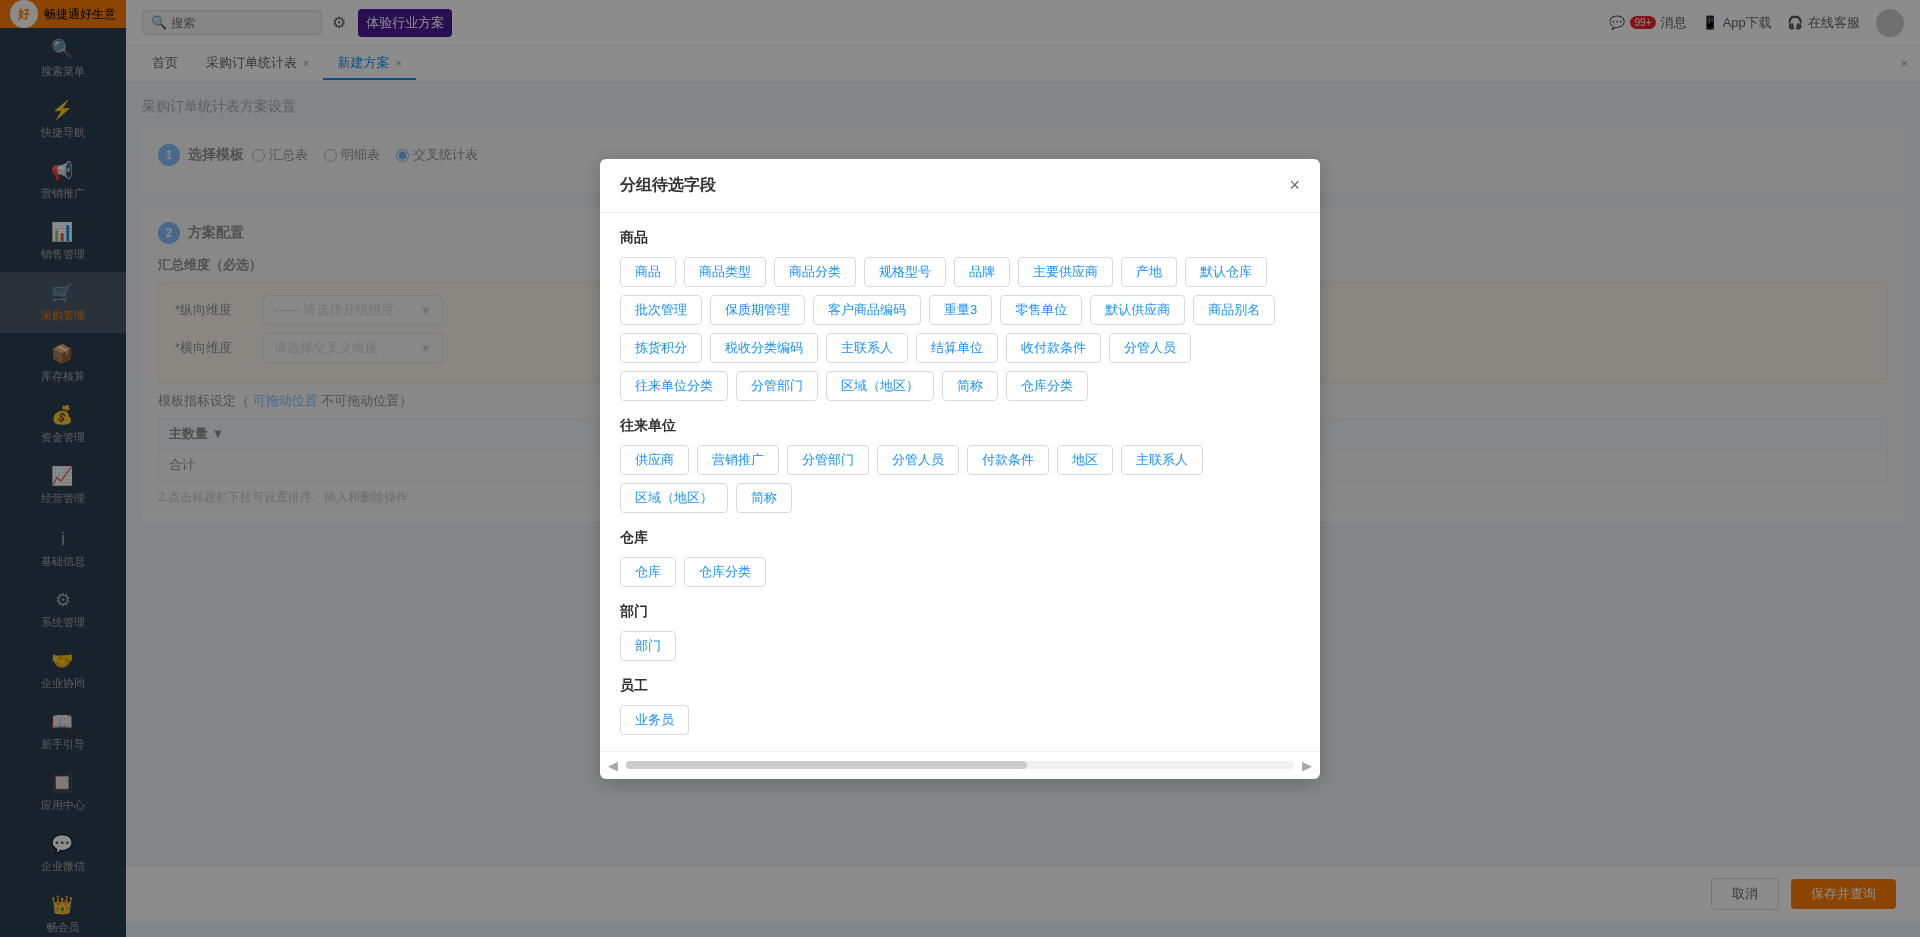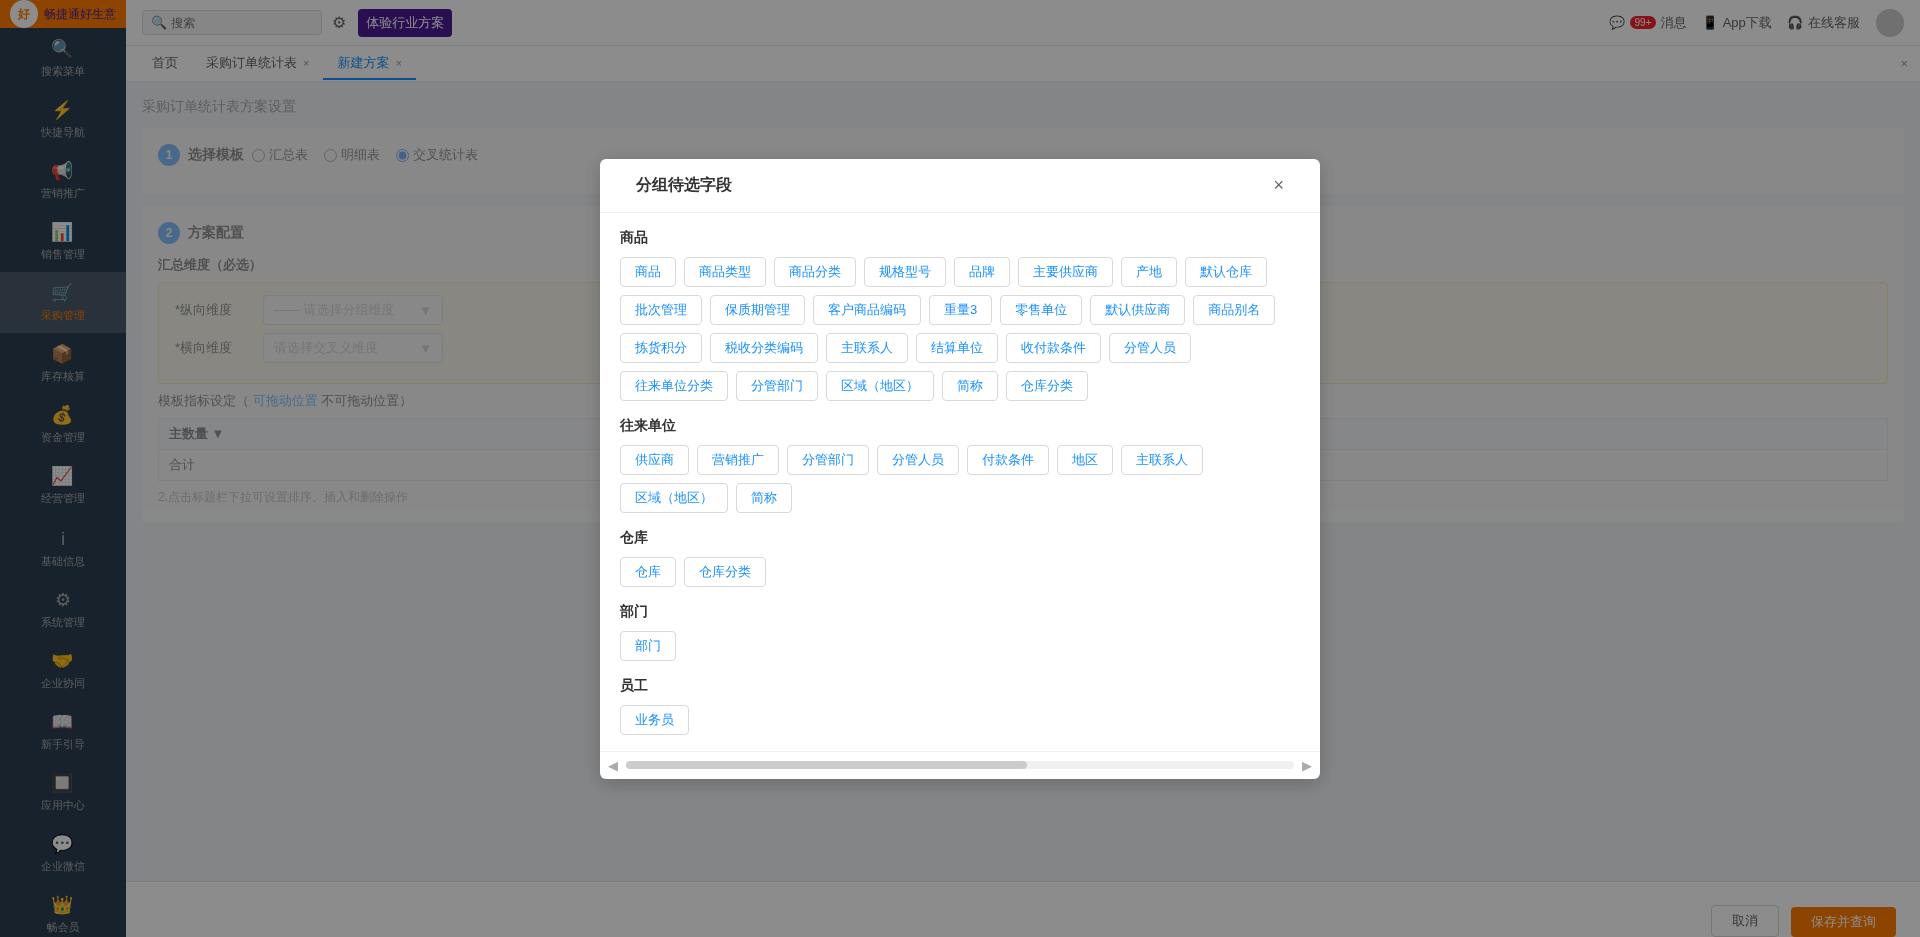--- a/index.html
+++ b/index.html
@@ -19,21 +19,21 @@
     .tabs-bar { height: 36px; background: #fff; display: flex; align-items: center; padding: 0 12px; border-bottom: 1px solid #e8e8e8; position: fixed; top: 46px; left: 126px; right: 0; z-index: 99; }
     .tab-item { display: flex; align-items: center; gap: 6px; padding: 6px 14px; font-size: 13px; cursor: pointer; border-bottom: 2px solid transparent; color: #666; }
     .tab-item.active { color: #1890ff; border-bottom: 2px solid #1890ff; }
     .tab-close { font-size: 11px; color: #999; cursor: pointer; }
 
     
     .sidebar { position: fixed; top: 0; left: 0; bottom: 0; width: 126px; background: #2c3e50; z-index: 101; display: flex; flex-direction: column; }
     .sidebar-logo { height: 46px; background: #ff7d00; display: flex; align-items: center; justify-content: center; }
     .sidebar-logo-inner { display: flex; align-items: center; gap: 6px; }
     .sidebar-logo-circle { width: 28px; height: 28px; background: white; border-radius: 50%; display: flex; align-items: center; justify-content: center; color: #ff7d00; font-weight: bold; font-size: 12px; }
-    .sidebar-logo-text { color: #4c1d95; font-size: 12px; }
+    .sidebar-logo-text { color: #000000; font-size: 12px; }
     .sidebar-item { display: flex; flex-direction: column; align-items: center; padding: 10px 0; cursor: pointer; color: #aaa; font-size: 12px; gap: 4px; transition: background 0.2s; }
     .sidebar-item.active { background: rgba(255,255,255,0.15); color: #ff7d00; }
     .sidebar-icon { font-size: 18px; }
 
     
     .main { margin-left: 126px; margin-top: 82px; padding: 16px; min-height: calc(100vh - 82px); }
     .page-title { font-size: 14px; color: #666; margin-bottom: 12px; }
     .section { background: white; border-radius: 4px; padding: 16px; margin-bottom: 12px; }
     .section-step { display: flex; align-items: center; gap: 8px; margin-bottom: 12px; }
     .step-num { width: 22px; height: 22px; background: #1890ff; color: white; border-radius: 50%; display: flex; align-items: center; justify-content: center; font-size: 12px; font-weight: bold; }
@@ -42,28 +42,28 @@
     .radio-item { display: flex; align-items: center; gap: 4px; font-size: 13px; cursor: pointer; }
     .form-row { display: flex; align-items: center; gap: 8px; margin-bottom: 8px; }
     .form-label { font-size: 13px; color: #333; min-width: 80px; }
     .select-placeholder { border: 1px solid #d9d9d9; border-radius: 4px; padding: 5px 10px; font-size: 13px; color: #bbb; min-width: 180px; display: flex; align-items: center; justify-content: space-between; cursor: pointer; background: white; }
     .indicator-table { width: 100%; border-collapse: collapse; margin-top: 8px; }
     .indicator-table th, .indicator-table td { border: 1px solid #e8e8e8; padding: 6px 10px; font-size: 13px; text-align: left; }
     .indicator-table th { background: #fafafa; }
     .save-options { display: flex; align-items: center; gap: 8px; margin-top: 12px; }
     .checkbox-label { display: flex; align-items: center; gap: 6px; font-size: 13px; }
     .input-field { border: 1px solid #d9d9d9; border-radius: 4px; padding: 5px 10px; font-size: 13px; outline: none; width: 160px; }
-    .bottom-btns { position: fixed; bottom: 0; left: 126px; right: 0; height: 56px; background: white; border-top: 1px solid #e8e8e8; display: flex; align-items: flex-end; justify-content: flex-end; gap: 12px; padding: 0 24px; }
+    .bottom-btns { position: fixed; bottom: 16px; left: 126px; right: 0; height: 56px; background: white; border-top: 1px solid #e8e8e8; display: flex; align-items: center; justify-content: flex-end; gap: 12px; padding: 0 24px; }
     .btn-cancel { border: 1px solid #d9d9d9; background: white; border-radius: 4px; padding: 6px 20px; font-size: 13px; cursor: pointer; color: #666; }
     .btn-save { background: #ff7d00; color: white; border: none; border-radius: 4px; padding: 6px 20px; font-size: 13px; cursor: pointer; }
 
     
     .modal-overlay { position: fixed; top: 0; left: 0; right: 0; bottom: 0; background: rgba(0,0,0,0.45); z-index: 200; display: flex; align-items: center; justify-content: center; }
     .modal { background: white; border-radius: 6px; width: 720px; max-height: 620px; display: flex; flex-direction: column; box-shadow: 0 4px 20px rgba(0,0,0,0.2); }
-    .modal-header { display: flex; align-items: center; justify-content: space-between; padding: 16px 36px; border-bottom: 1px solid #f0f0f0; }
+    .modal-header { display: flex; align-items: center; justify-content: space-between; padding: 16px 20px; border-bottom: 1px solid #f0f0f0; }
     .modal-title { font-size: 16px; font-weight: bold; }
     .modal-close { cursor: pointer; font-size: 18px; color: #666; }
     .modal-body { flex: 1; overflow-y: auto; padding: 16px 20px; border-radius: 18px; }
     .modal-section-title { font-size: 14px; font-weight: bold; margin-bottom: 10px; color: #333; }
     .field-tags { display: flex; flex-wrap: wrap; gap: 8px; margin-bottom: 16px; }
     .field-tag { border: 1px solid #d9d9d9; border-radius: 4px; padding: 5px 14px; font-size: 13px; cursor: pointer; color: #1890ff; background: white; transition: all 0.2s; }
     .modal-footer-scroll { display: flex; align-items: center; justify-content: space-between; padding: 6px 8px; border-top: 1px solid #f0f0f0; }
     .scroll-bar-h { height: 8px; background: #f0f0f0; border-radius: 4px; flex: 1; margin: 0 8px; }
     .scroll-thumb { height: 8px; background: #ccc; border-radius: 4px; width: 60%; }
 

